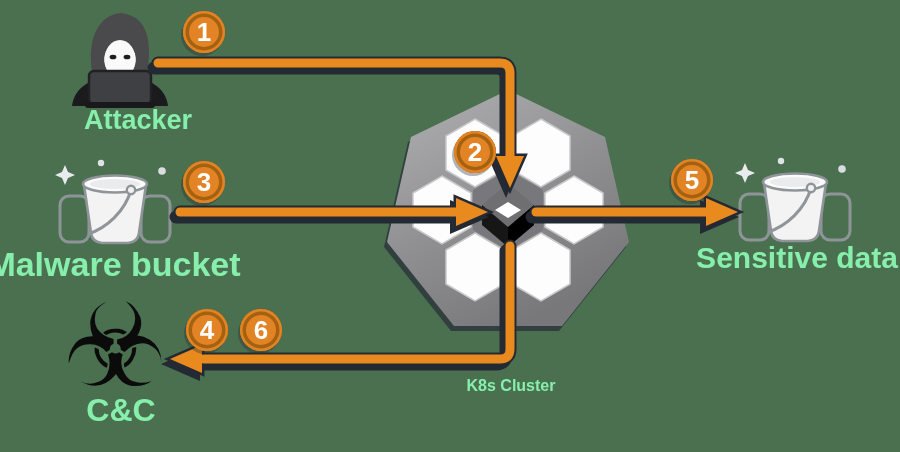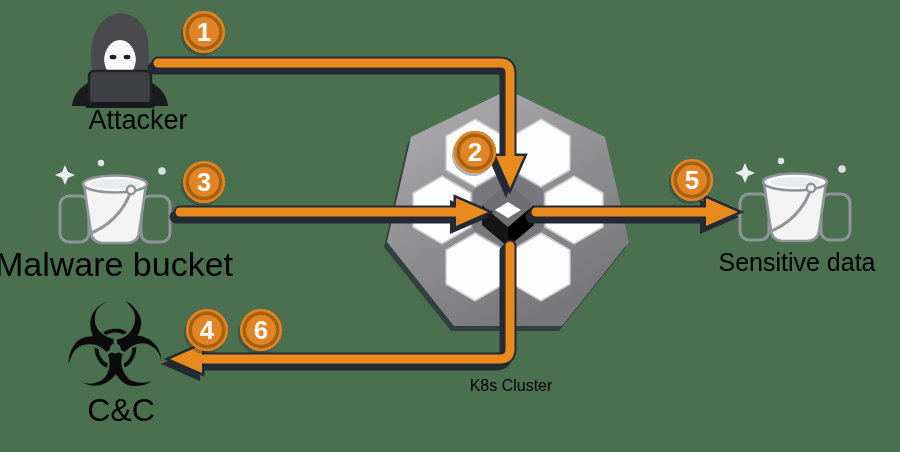--- a/index.html
+++ b/index.html
@@ -4,25 +4,25 @@
 <style>
   html,body{margin:0;padding:0;}
   .stage{
     position:relative;width:900px;height:452px;overflow:hidden;
     background:#4A7050;
     font-family:"Liberation Sans",sans-serif;
   }
   .stage svg.layer{position:absolute;left:0;top:0;}
   .label{
     position:absolute;transform:translateX(-50%);
-    color:#000000;font-weight:normal;white-space:nowrap;text-align:right;
+    color:#86efac;font-weight:bold;white-space:nowrap;text-align:right;
   }
   .label-attacker{left:138px;top:105px;font-size:27px;}
   .label-malware{left:114px;top:245px;font-size:34px;}
-  .label-sensitive{left:797px;top:248px;font-size:25px;line-height:1.18;}
+  .label-sensitive{left:797px;top:240px;font-size:30px;line-height:1.18;}
   .label-cnc{left:121px;top:392px;font-size:32px;}
   .label-cluster{left:511px;top:377px;font-size:16px;}
   .biohazard{
     position:absolute;left:115px;top:288px;transform:translateX(-50%);
     font-family:"DejaVu Sans",sans-serif;font-size:116px;line-height:1;
     color:#0b0b0b;
   }
   .badge{
     position:absolute;width:42px;height:42px;border-radius:50%;
     background:#E28425;

